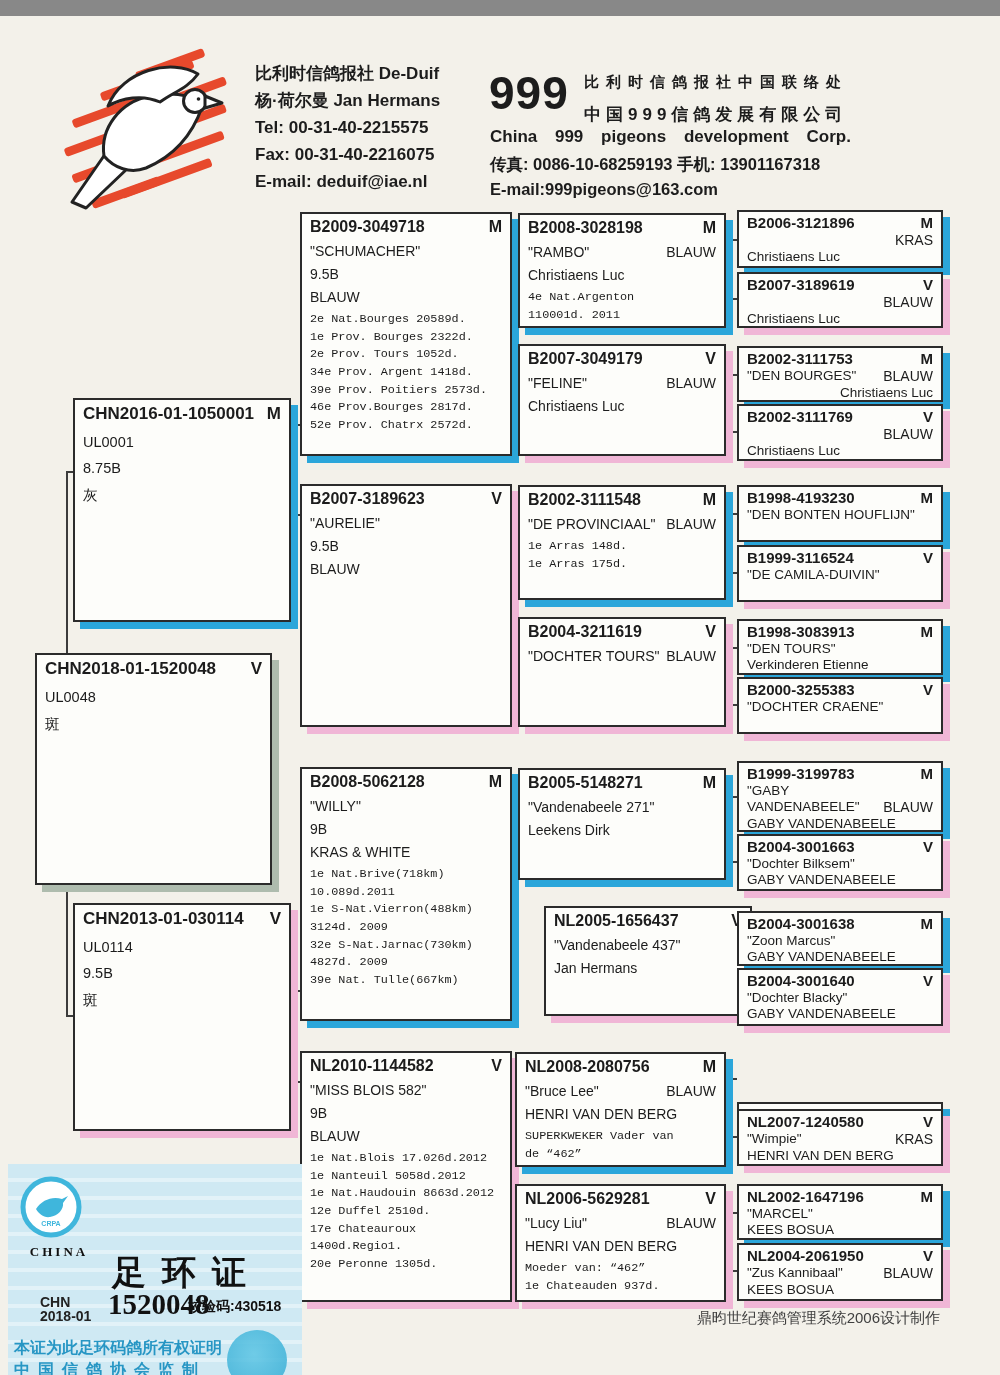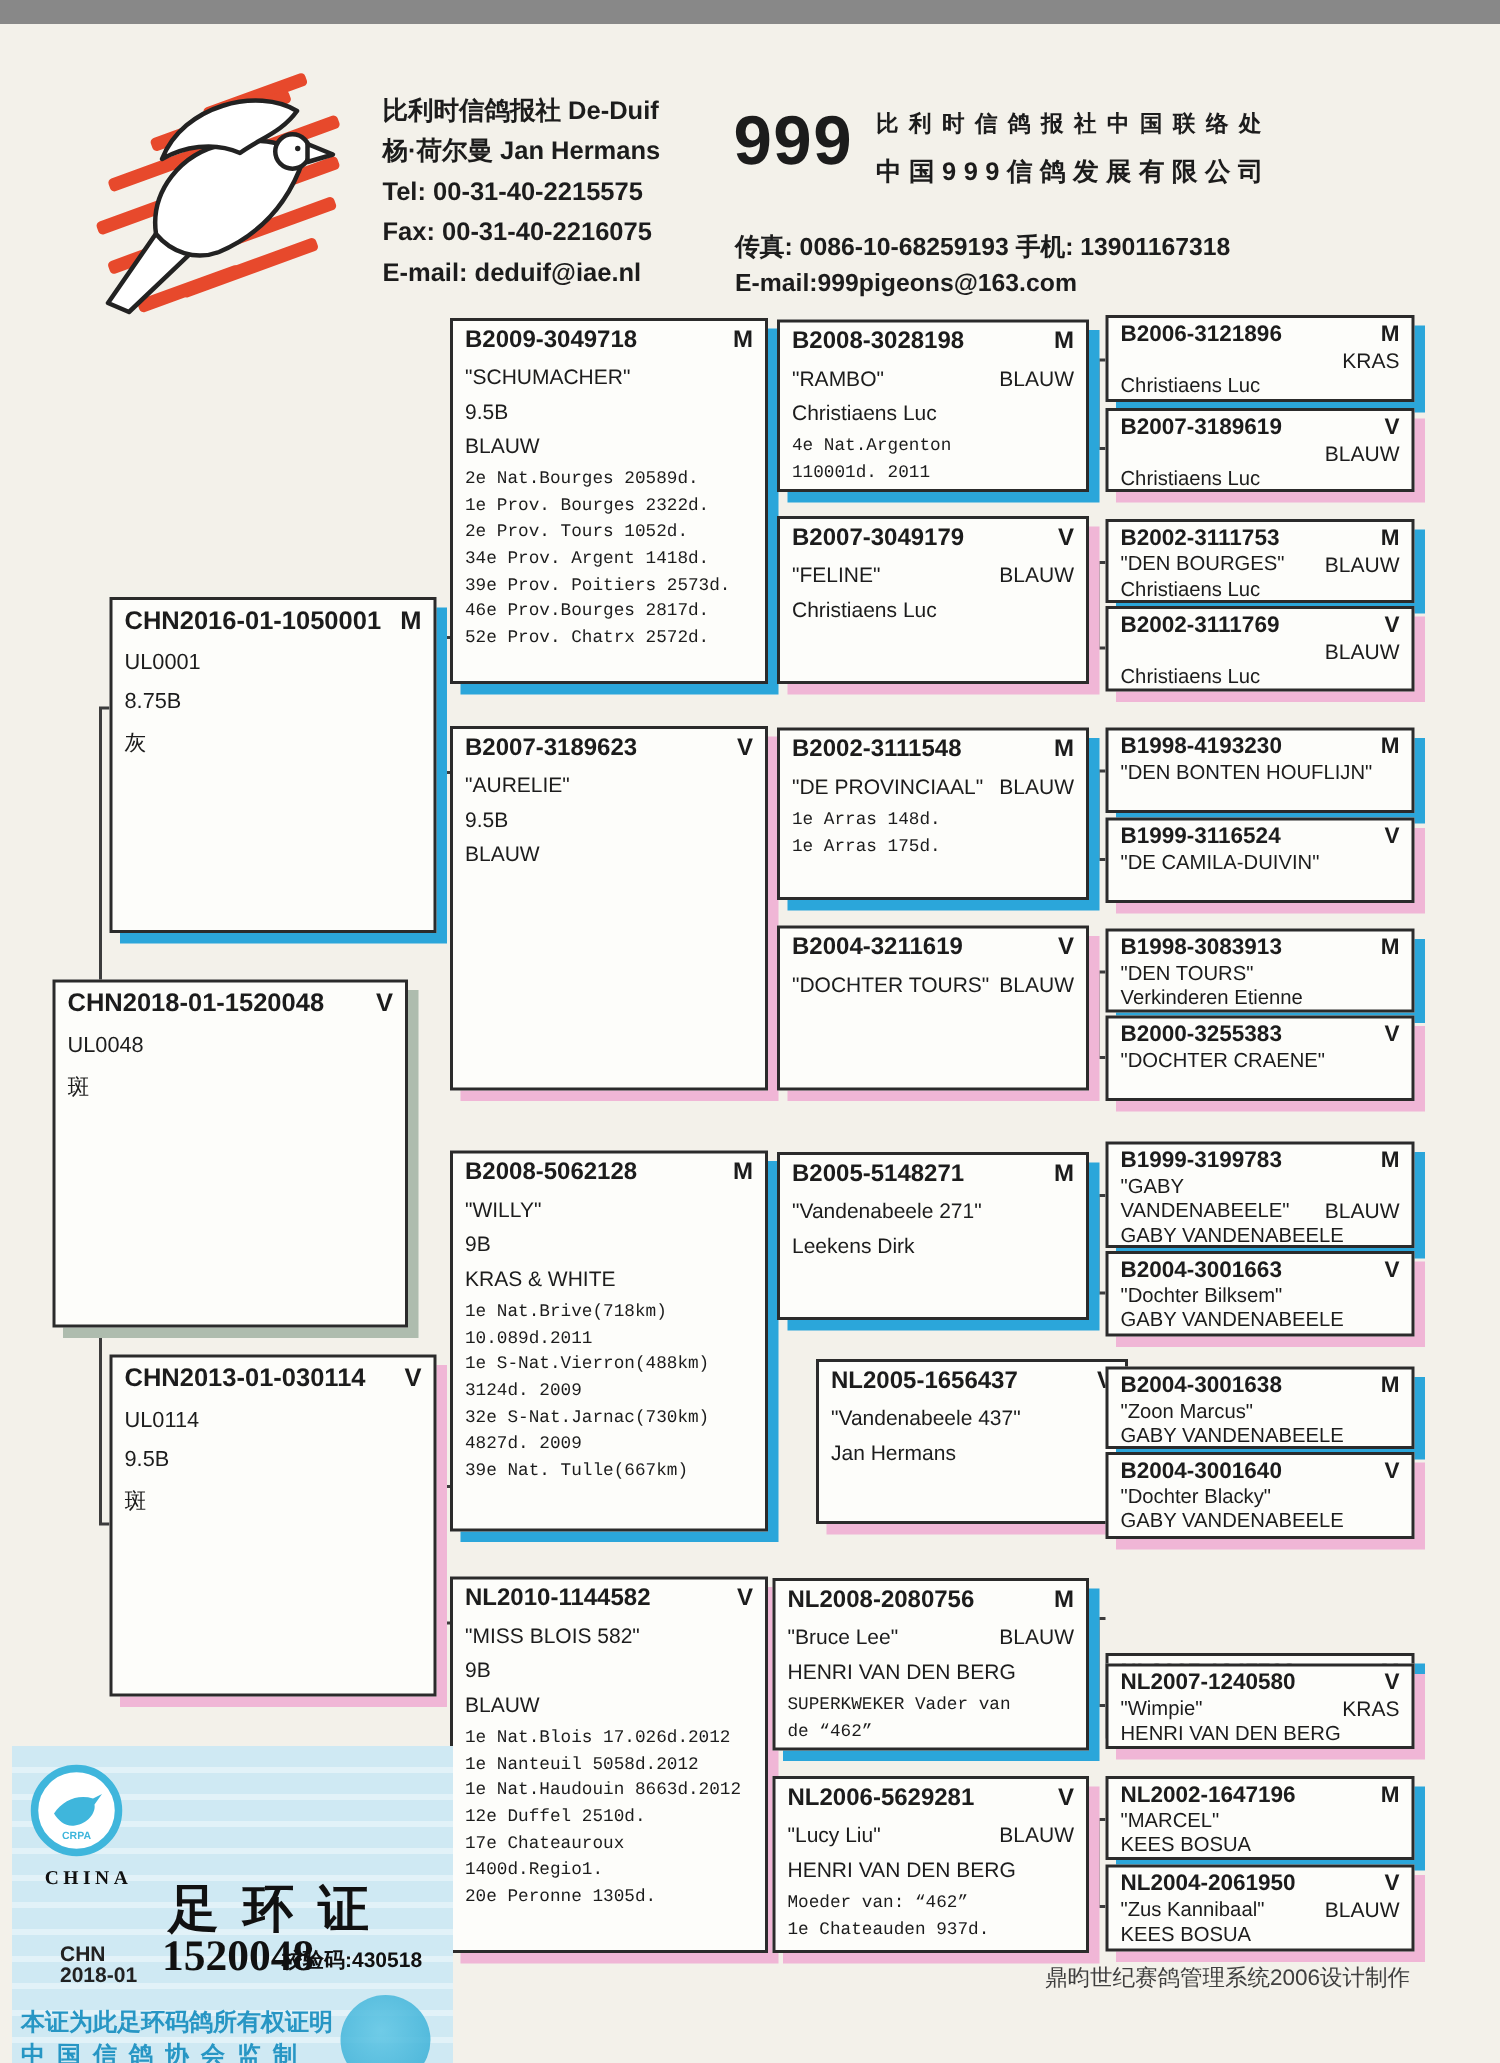--- a/index.html
+++ b/index.html
@@ -81,20 +81,21 @@
   <div class="hdr-left">
     <div>比利时信鸽报社 De-Duif</div>
     <div>杨·荷尔曼 Jan Hermans</div>
     <div>Tel: 00-31-40-2215575</div>
     <div>Fax: 00-31-40-2216075</div>
     <div>E-mail: deduif@iae.nl</div>
   </div>
   <div class="big999">999</div>
   <div class="cnl1">比利时信鸽报社中国联络处</div>
   <div class="cnl2">中国999信鸽发展有限公司</div>
+  <div class="enl">China 999 pigeons development Corp.</div>
   <div class="faxm">传真: 0086-10-68259193  手机: 13901167318</div>
   <div class="em2">E-mail:999pigeons@163.com</div>
 
   <div id="tree">
       <div class="cline" style="left: 66px; top: 455px; width: 2px; height: 546px;"></div>
       <div class="cline" style="left: 68px; top: 455px; width: 5px; height: 2px;"></div>
       <div class="cline" style="left: 68px; top: 999px; width: 5px; height: 2px;"></div>
       <div class="cline" style="left: 294px; top: 408px; width: 2px; height: 92px;"></div>
       <div class="cline" style="left: 296px; top: 408px; width: 4px; height: 2px;"></div>
       <div class="cline" style="left: 296px; top: 498px; width: 4px; height: 2px;"></div>
@@ -338,21 +339,21 @@
         <div class="pbox-head">
           <span>B2007-3189619</span>
           <span>V</span>
         </div>
         <div class="r-name split">
           <span>&nbsp;</span>
           <span class="right">BLAUW</span>
         </div>
         <div class="r-name">Christiaens Luc</div>
       </div>
-      <div class="pbox m sm" style="left: 737px; top: 330px; width: 206px; height: 56px;">
+      <div class="pbox m sm" style="left: 737px; top: 330px; width: 206px; height: 56px; text-align: right;">
         <div class="pbox-head">
           <span>B2002-3111753</span>
           <span>M</span>
         </div>
         <div class="r-name split">
           <span>"DEN BOURGES"</span>
           <span class="right">BLAUW</span>
         </div>
         <div class="r-name">Christiaens Luc</div>
       </div>

